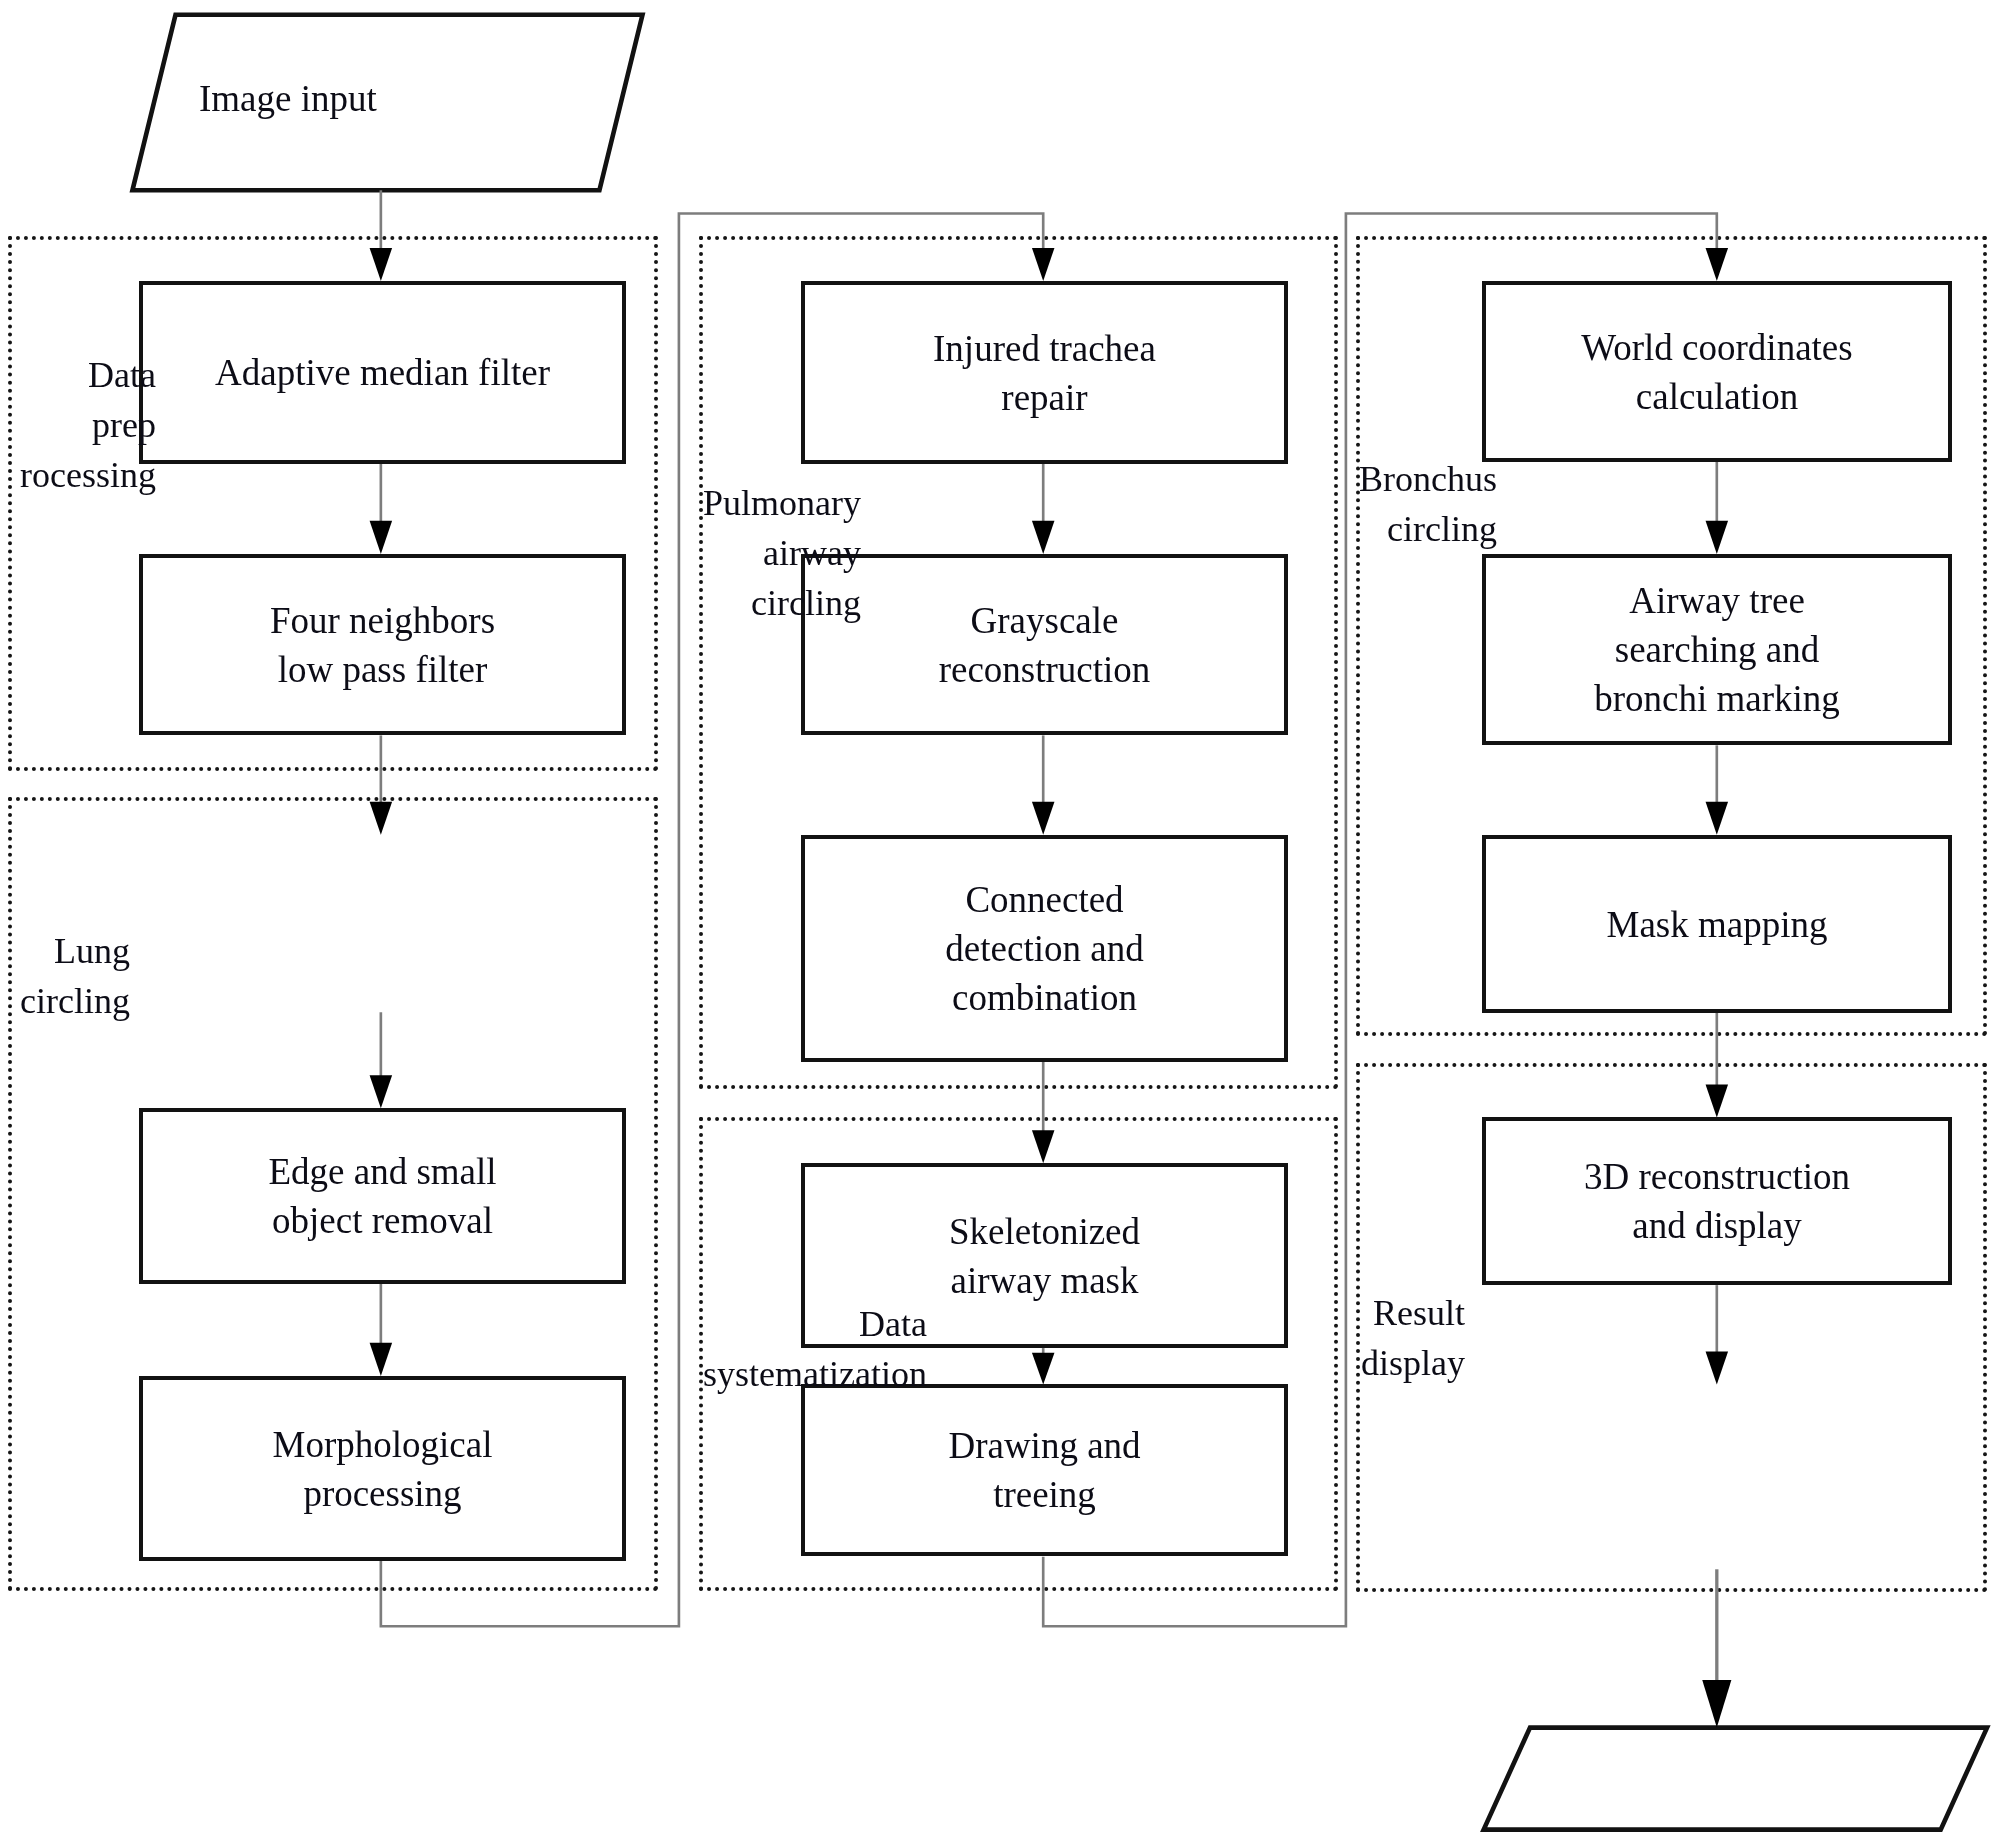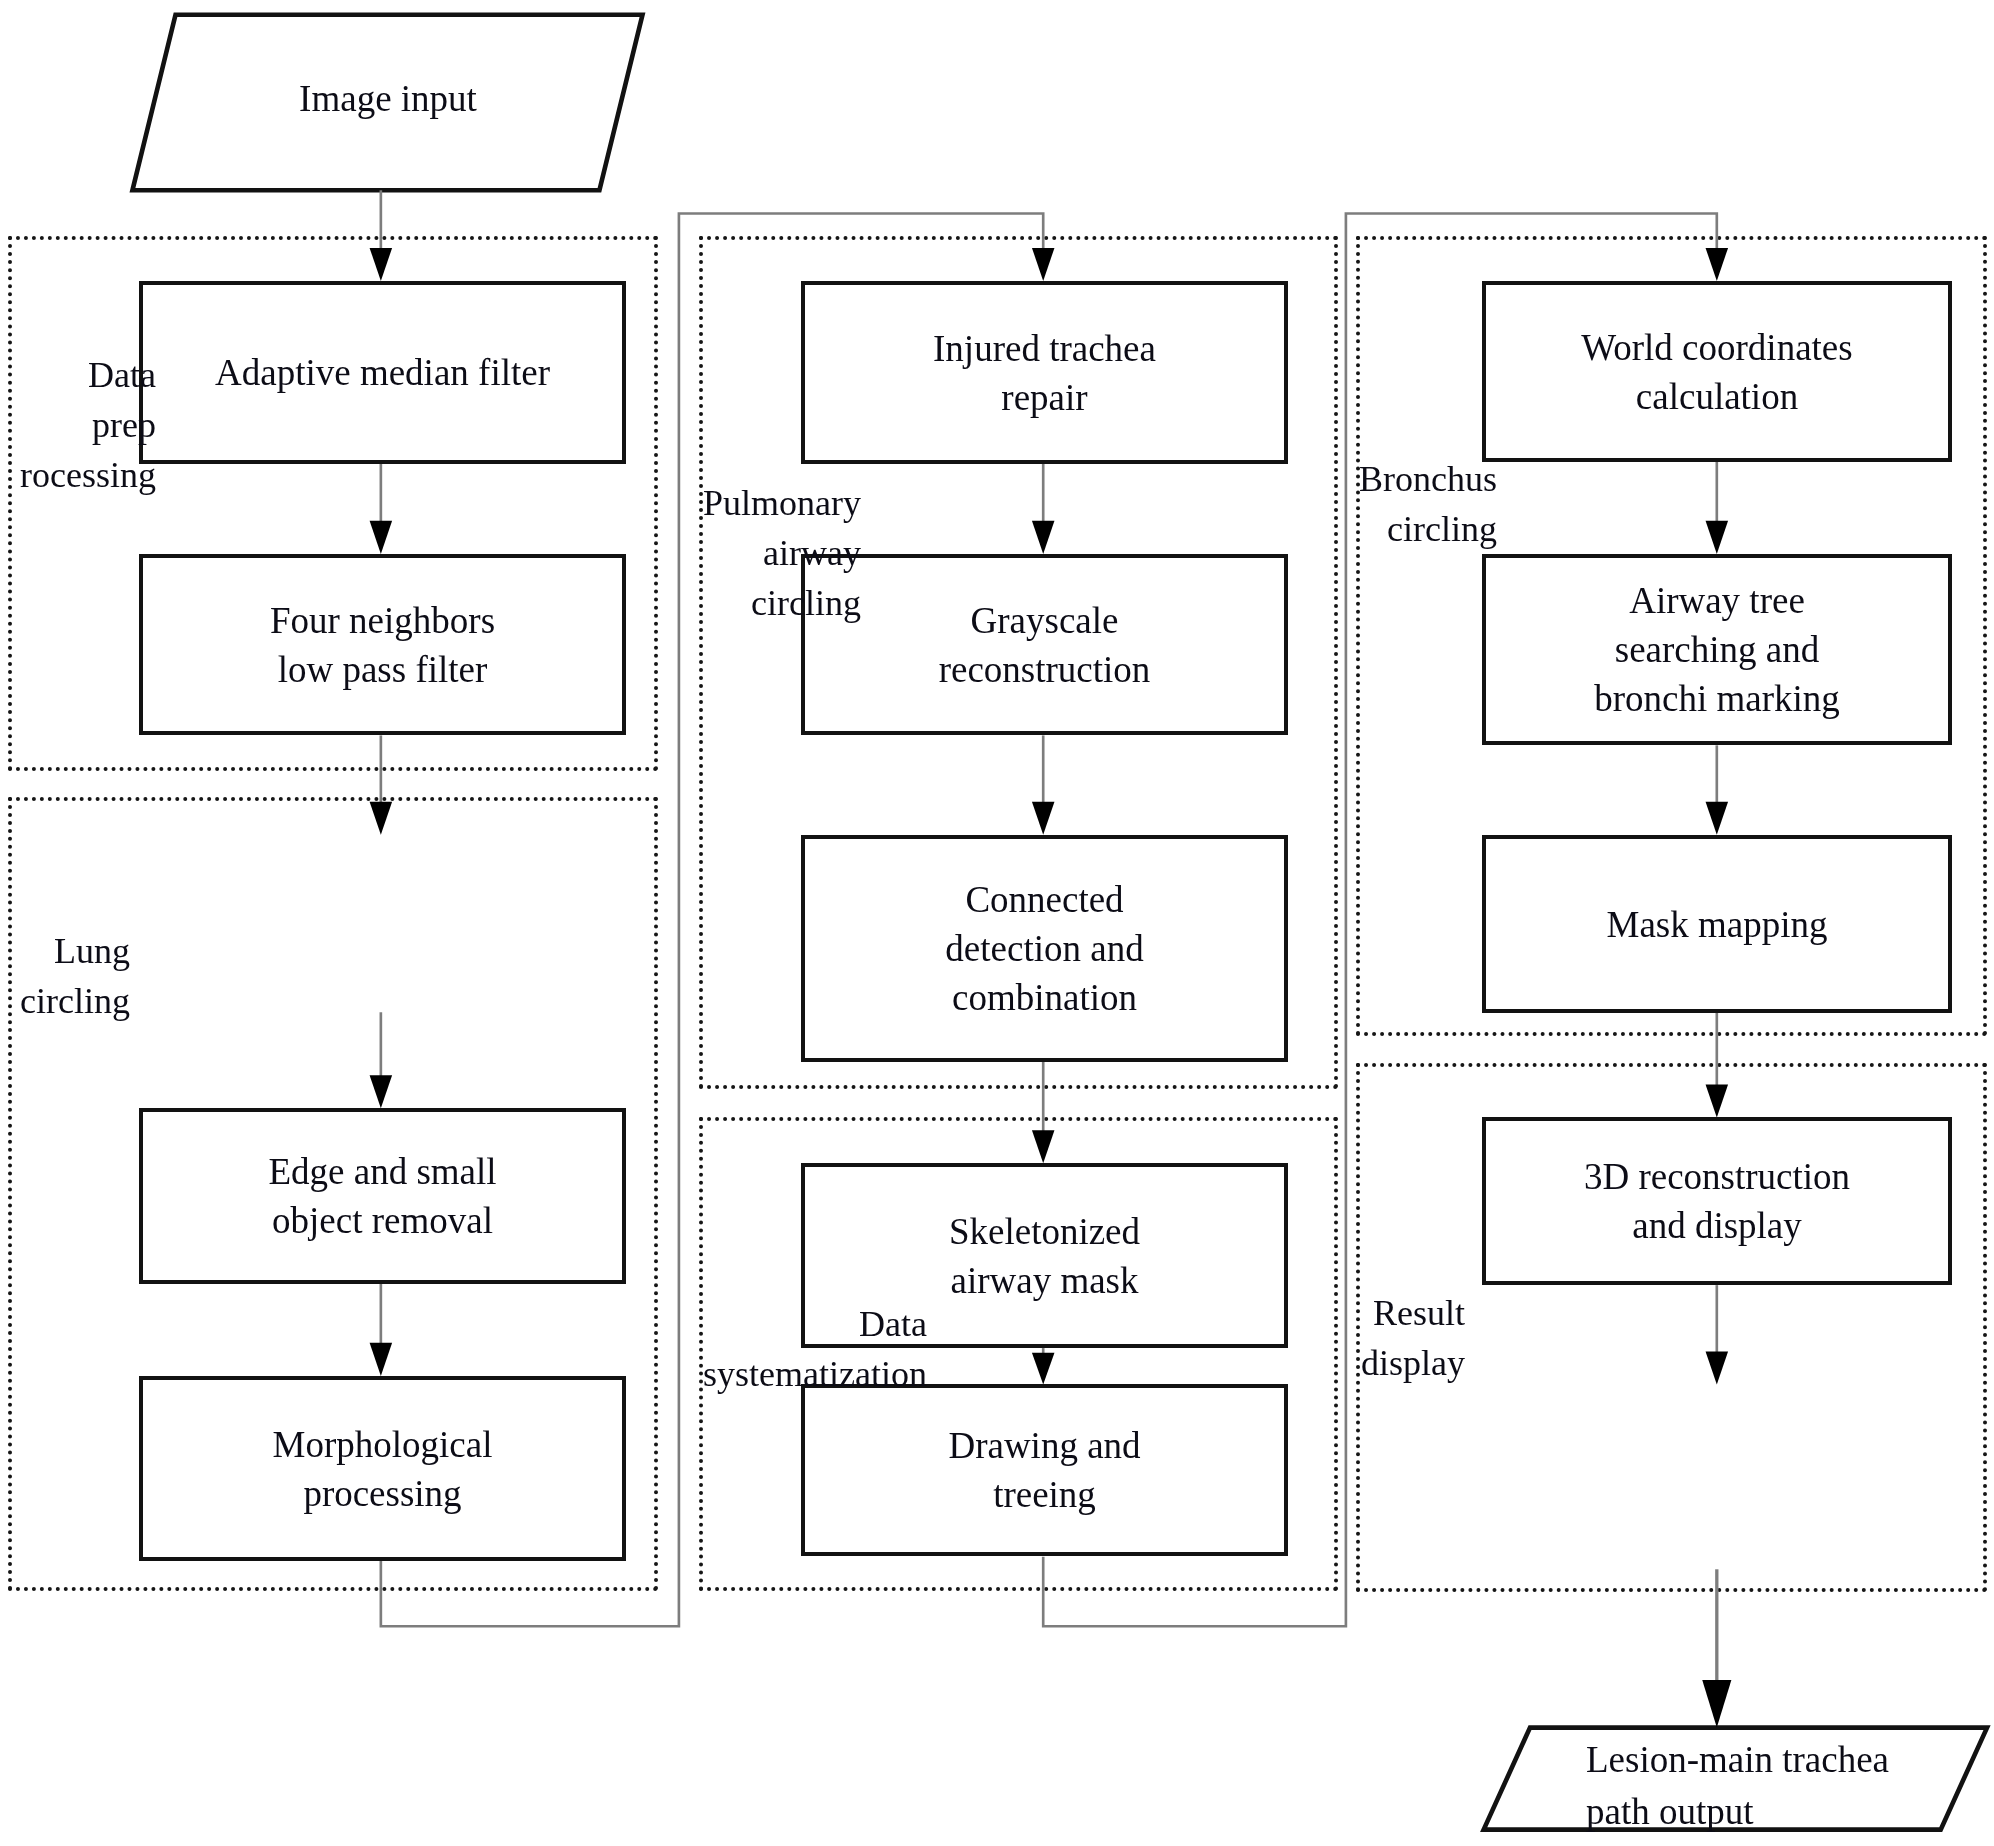--- a/index.html
+++ b/index.html
@@ -38,21 +38,21 @@
     white-space:pre-line;
     font-size:36px;line-height:50px;
     text-align:right;
   }
   .terminal-text{
     position:absolute;z-index:4;
     white-space:pre-line;
     font-size:37px;line-height:52px;
   }
   #image-input-text{
-    left:199px;top:73px;width:378px;text-align:center;
+    left:199px;top:73px;width:378px;
   }
   #lesion-output-text{
     left:1586px;top:1734px;width:371px;text-align:left;
   }
 </style>
 </head>
 <body>
 
 <div id="canvas">
 
@@ -147,22 +147,20 @@
 airway
 circling</div>
   <div class="group-label" style="left:703px;top:1299px">Data
 systematization</div>
   <div class="group-label" style="left:1359px;top:454px">Bronchus
 circling</div>
   <div class="group-label" style="left:1361px;top:1288px">Result
 display</div>
 
   <div class="terminal-text" id="image-input-text">Image input</div>
-  <div class="terminal-text" id="lesion-output-text">Lesion-main trachea
-path output</div>
 
   <div class="node" style="left:139px;top:281px;width:487px;height:183px">
     <div class="node-text center">Adaptive median filter</div>
   </div>
   <div class="node" style="left:139px;top:554px;width:487px;height:181px">
     <div class="node-text">Four neighbors
 low pass filter</div>
   </div>
   <div class="node" style="left:139px;top:1108px;width:487px;height:176px">
     <div class="node-text">Edge and small

